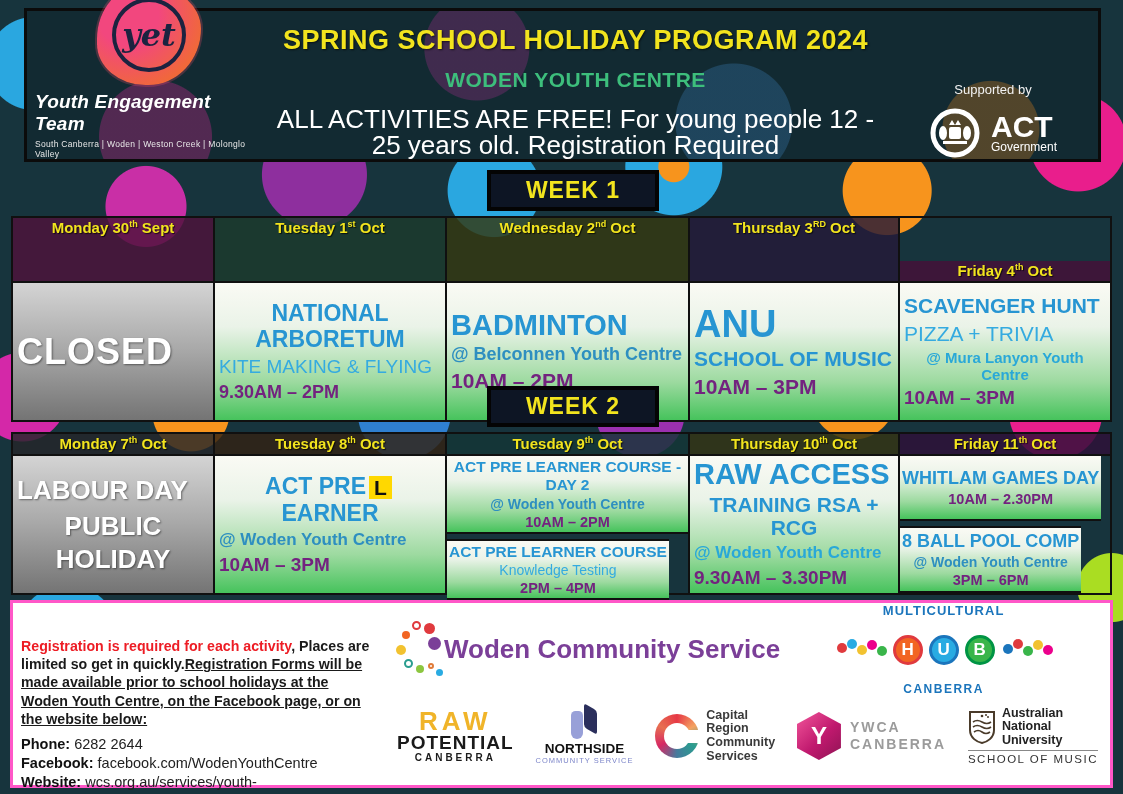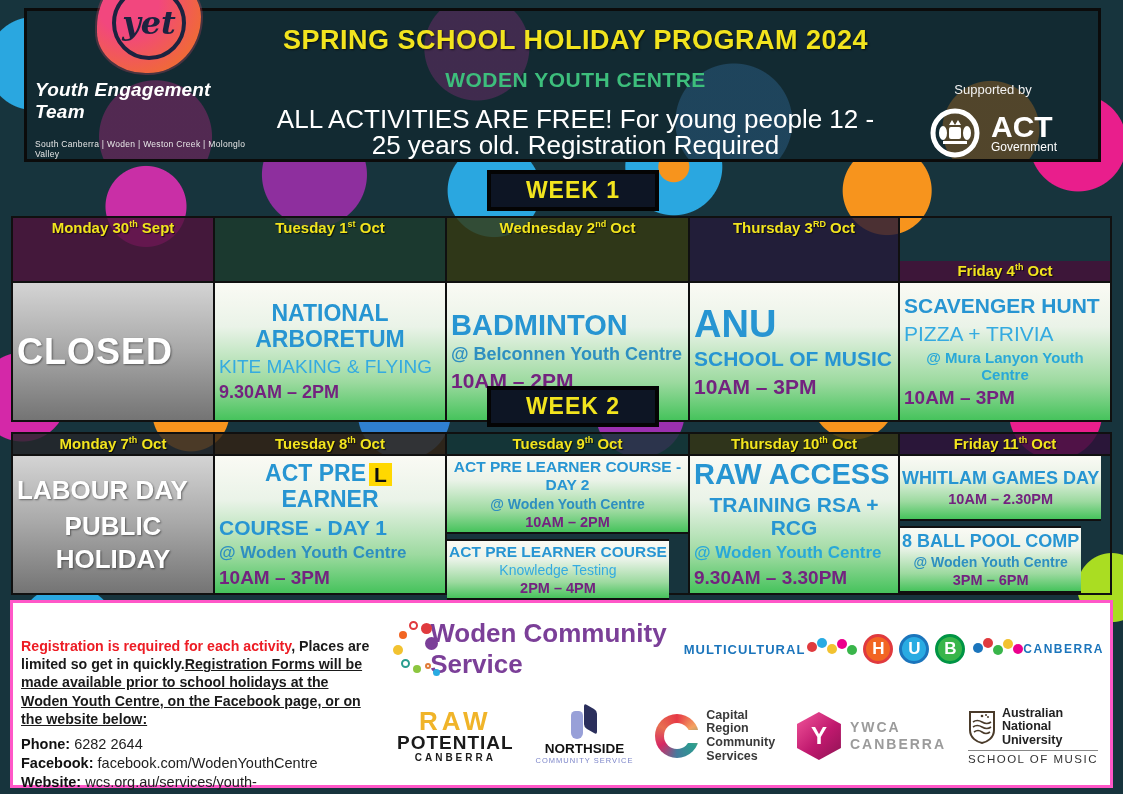--- a/index.html
+++ b/index.html
@@ -52,21 +52,21 @@
     background:radial-gradient(circle at 30% 30%, #f2477e 0 30%, #f0683a 75%);
     display:flex; align-items:center; justify-content:center;
     box-shadow:0 0 0 2px rgba(242,80,110,.25);
   }
   .splash-ring {
     width:74px; height:74px; border:4px solid #1c2340; border-radius:50%;
     display:flex; align-items:center; justify-content:center;
   }
   .brand-script { font-family:"DejaVu Serif", serif; font-style:italic; font-weight:bold; font-size:32px; color:#1c2340; }
   .org-name { color:#ffffff; font-style:italic; font-weight:bold; font-size:19px; margin-top:6px; letter-spacing:.2px; }
-  .org-regions { color:#e8e8e8; font-size:8.5px; margin-top:16px; letter-spacing:.3px; }
+  .org-regions { color:#e8e8e8; font-size:8.5px; margin-top:4px; letter-spacing:.3px; }
 
   .title-block { flex:1; display:flex; flex-direction:column; align-items:center; padding-top:12px; }
   .main-title { color:#F2E41E; font-weight:800; font-size:27px; letter-spacing:.5px; text-shadow:1px 1px 2px rgba(0,0,0,.6); }
   .venue { color:#3DBE7C; font-weight:800; font-size:21px; margin-top:12px; letter-spacing:.5px; }
   .tagline { color:#ffffff; font-weight:400; font-size:26px; line-height:1.02; text-align:center; max-width:660px; margin-top:14px; }
 
   .act-block { width:210px; display:flex; flex-direction:column; align-items:center; padding-top:16px; }
   .supported-by { color:#f2f2f2; font-size:13px; }
   .act-row { display:flex; align-items:center; gap:10px; margin-top:10px; }
   .act-text { color:#fff; font-weight:800; font-size:30px; line-height:.9; }
@@ -152,21 +152,21 @@
   .logo-row1 { height:84px; display:flex; align-items:center; }
   .logo-row2 { flex:1; display:flex; align-items:center; justify-content:space-between; padding:0 6px; }
 
   
   .wcs { display:flex; align-items:center; gap:6px; width:55%; justify-content:center; }
   .wcs-dots { position:relative; width:44px; height:56px; }
   .wcs-dots i { position:absolute; border-radius:50%; display:block; }
   .wcs-text { color:#7B3F98; font-weight:800; font-size:26px; }
 
   
-  .mch { flex:1; display:flex; flex-direction:row; align-items:center; justify-content:center; }
+  .mch { flex:1; display:flex; flex-direction:column; align-items:center; justify-content:center;gap:15px; }
   .mch-top { color:#1B75BC; font-weight:800; font-size:13px; letter-spacing:1px; }
   .mch-mid { display:flex; align-items:center; gap:6px; margin:2px 0; }
   .mch-circle { width:30px; height:30px; border-radius:50%; display:flex; align-items:center; justify-content:center;
                 font-weight:800; font-size:17px; color:#fff; border:3px solid; }
   .mc-h { background:#F26522; border-color:#E03A3E; }
   .mc-u { background:#29ABE2; border-color:#1B75BC; }
   .mc-b { background:#39B54A; border-color:#009444; }
   .mch-bottom { color:#1B75BC; font-weight:800; font-size:12px; letter-spacing:1.5px; }
   .kids { position:relative; width:52px; height:30px; }
   .kids i { position:absolute; width:10px; height:10px; border-radius:50%; }
@@ -294,21 +294,20 @@
   <div class="dhead"><span>Friday 11</span><sup>th</sup><span> Oct</span></div>
 
   <div class="acell gray">
     <div class="holiday-line">LABOUR DAY</div>
     <div class="holiday-line">PUBLIC HOLIDAY</div>
   </div>
   <div class="acell">
     <div class="l-title fs24">
       <span>ACT PRE</span><span class="lplate">L</span><span>EARNER</span>
     </div>
-    <div class="l-title fs22">COURSE - DAY 1</div>
     <div class="l-loc fs17">@ Woden Youth Centre</div>
     <div class="l-time fs20">10AM – 3PM</div>
   </div>
   <div class="acell split">
     <div class="subbox">
       <div class="l-title sm-title">ACT PRE LEARNER COURSE - DAY 2</div>
       <div class="l-loc sm-loc">@ Woden Youth Centre</div>
       <div class="l-time sm-time">10AM – 2PM</div>
     </div>
     <div class="subbox">

